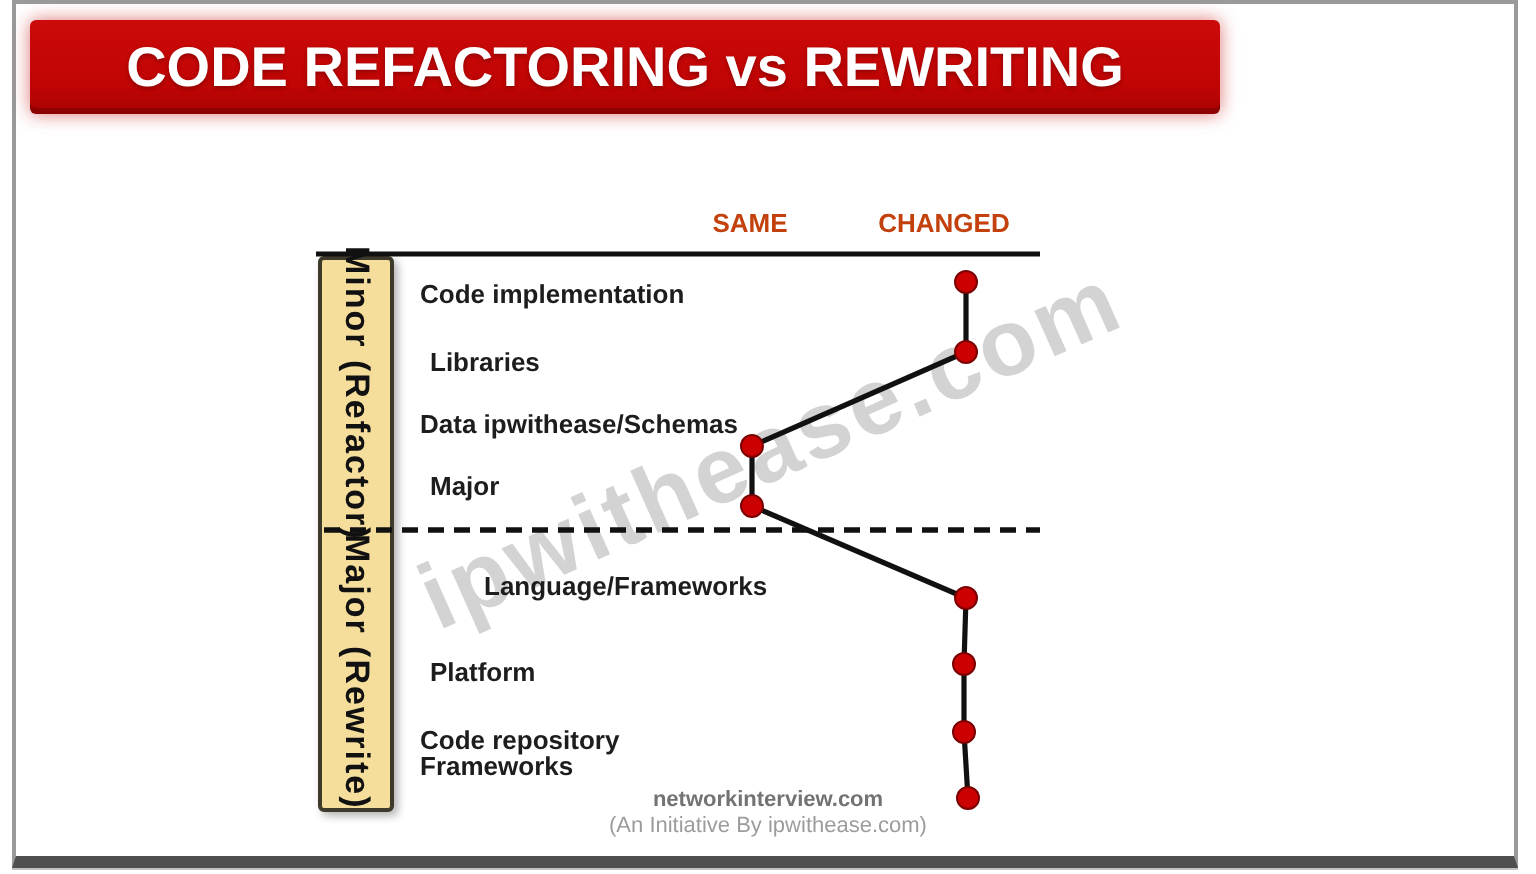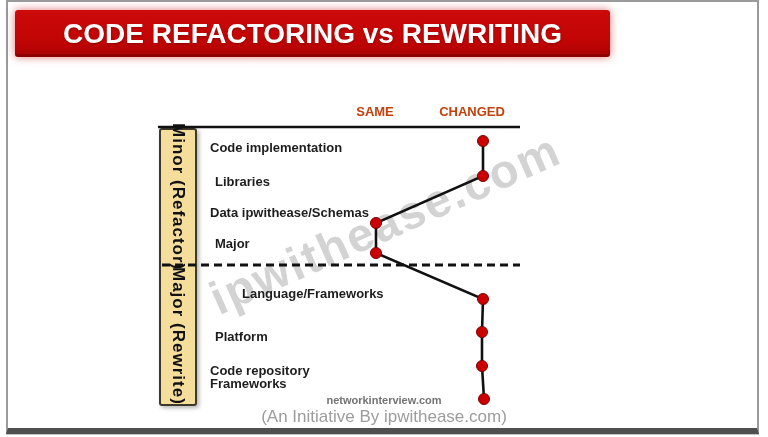--- a/index.html
+++ b/index.html
@@ -61,21 +61,21 @@
     letter-spacing:2px;text-align:center;white-space:nowrap;
     pointer-events:none;
   }
   .diagram-svg{position:absolute;left:0;top:0;}
   .footer-site{
     position:absolute;left:274px;top:394px;width:220px;
     text-align:center;font-size:11px;font-weight:700;color:#737373;
   }
   .footer-initiative{
     position:absolute;left:254px;top:407px;width:260px;
-    text-align:center;font-size:17px;font-weight:400;color:#9c9c9c;
+    text-align:center;font-size:11px;font-weight:400;color:#9c9c9c;
   }
 </style>
 </head>
 <body>
 
 <div class="frame"></div>
 
 <div class="banner">
   <div class="banner-title">CODE REFACTORING vs REWRITING</div>
 </div>

